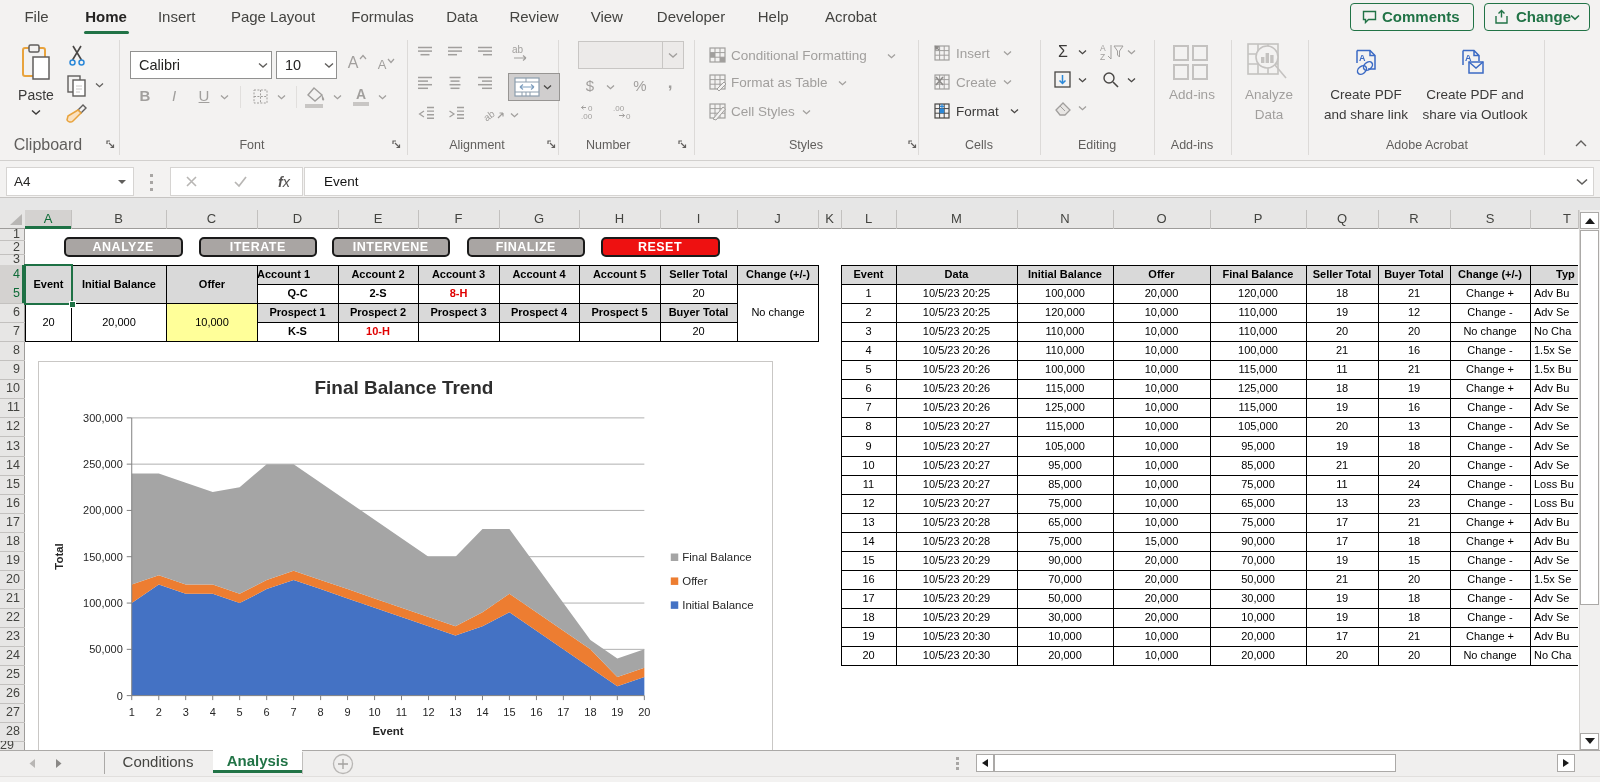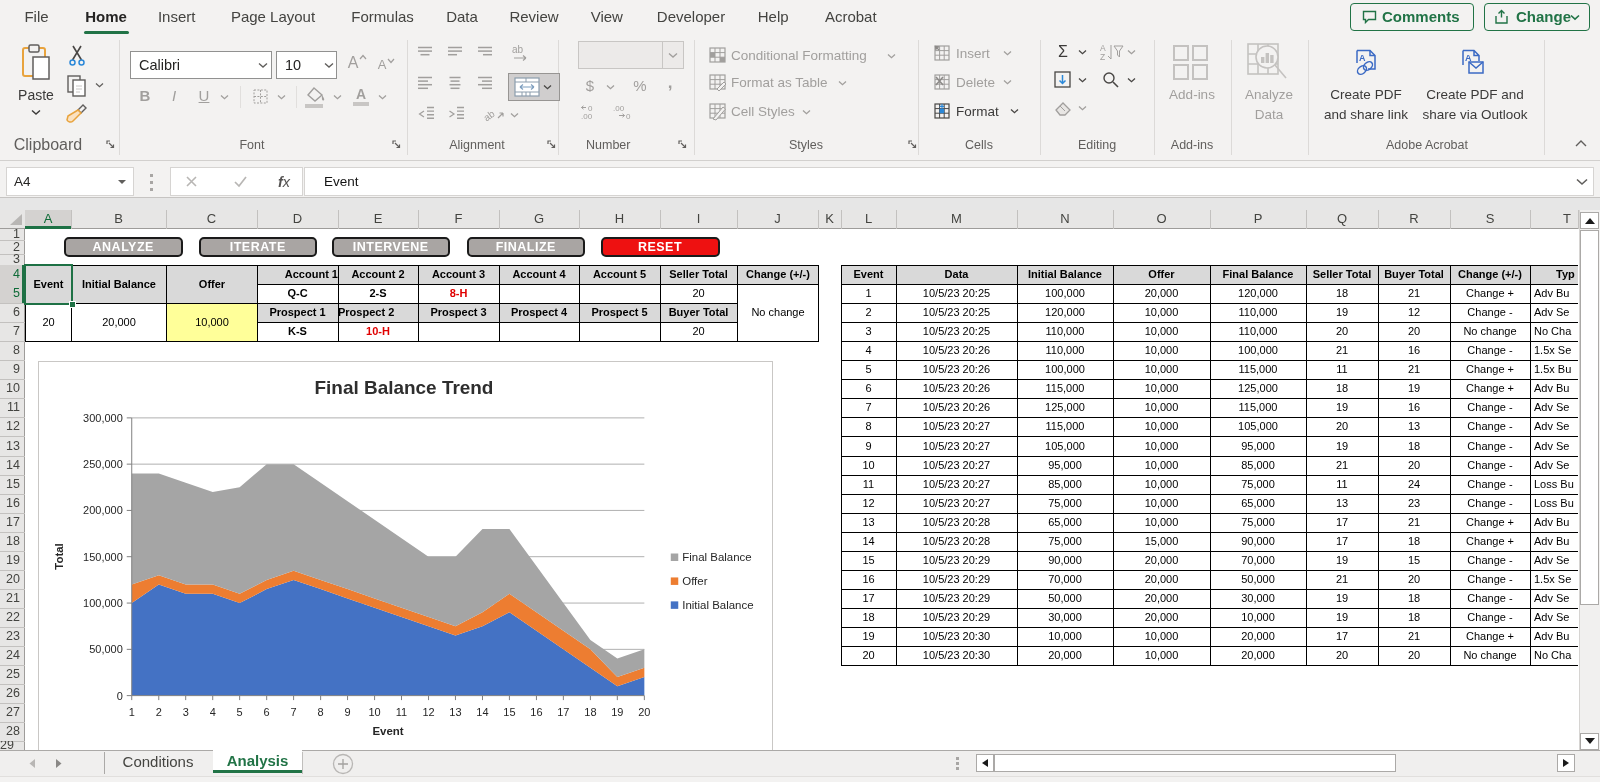--- a/index.html
+++ b/index.html
@@ -254,21 +254,21 @@
   </svg>
 <div class="a" style="left:956px;top:45px;width:60px;height:17px;line-height:17px;font-size:13.5px;font-weight:400;color:#A19F9D;text-align:left;white-space:nowrap;">Insert</div>
 <svg class="a" style="left:1003px;top:50px;" width="9" height="7" viewBox="0 0 9 7">
     <path d="M1 1.5 L4.5 4.65 L8 1.5" fill="none" stroke="#A19F9D" stroke-width="1.3"></path>
   </svg>
 <svg class="a" style="left:934px;top:74px;" width="17" height="17" viewBox="0 0 17 17">
     <rect x="1" y="1" width="14" height="14" fill="none" stroke="#A19F9D" stroke-width="1.2"></rect>
     <path d="M1 5.6 H15 M1 10.2 H15 M5.6 1 V15 M10.2 1 V15" stroke="#A19F9D" stroke-width="1"></path>
     <path d="M2 3 L9 11 M9 3 L2 11" stroke="#8C8A88" stroke-width="1.6"></path>
   </svg>
-<div class="a" style="left:956px;top:74px;width:60px;height:17px;line-height:17px;font-size:13.5px;font-weight:400;color:#A19F9D;text-align:left;white-space:nowrap;">Delete</div>
+<div class="a" style="left:956px;top:74px;width:60px;height:17px;line-height:17px;font-size:13.5px;font-weight:400;color:#A19F9D;text-align:left;white-space:nowrap;">Create</div>
 <svg class="a" style="left:1003px;top:79px;" width="9" height="7" viewBox="0 0 9 7">
     <path d="M1 1.5 L4.5 4.65 L8 1.5" fill="none" stroke="#A19F9D" stroke-width="1.3"></path>
   </svg>
 <svg class="a" style="left:934px;top:103px;" width="17" height="17" viewBox="0 0 17 17">
     <rect x="1" y="1" width="14" height="14" fill="none" stroke="#484644" stroke-width="1.2"></rect>
     <path d="M1 5.6 H15 M1 10.2 H15 M5.6 1 V15 M10.2 1 V15" stroke="#484644" stroke-width="1"></path>
     <rect x="5.6" y="5.6" width="4.6" height="4.6" fill="#2B88D8"></rect>
     <path d="M5.6 3.3 H10.2 M8 1 V5.6" stroke="#2B88D8" stroke-width="1.2"></path>
   </svg>
 <div class="a" style="left:956px;top:103px;width:64px;height:17px;line-height:17px;font-size:13.5px;font-weight:400;color:#3B3A39;text-align:left;white-space:nowrap;">Format</div>
@@ -523,35 +523,35 @@
 <div class="a" style="left:737px;top:265px;width:1px;height:77px;background:#000;"></div>
 <div class="a" style="left:818px;top:265px;width:1px;height:77px;background:#000;"></div>
 <div class="a" style="left:25px;top:265px;width:794px;height:1px;background:#000;"></div>
 <div class="a" style="left:257px;top:284px;width:562px;height:1px;background:#000;"></div>
 <div class="a" style="left:25px;top:303px;width:713px;height:1px;background:#000;"></div>
 <div class="a" style="left:257px;top:322px;width:481px;height:1px;background:#000;"></div>
 <div class="a" style="left:25px;top:341px;width:794px;height:1px;background:#000;"></div>
 <div class="a" style="left:25px;top:265px;width:47px;height:38px;line-height:38px;font-size:11px;font-weight:700;color:#000;text-align:center;white-space:nowrap;">Event</div>
 <div class="a" style="left:71px;top:265px;width:96px;height:38px;line-height:38px;font-size:11px;font-weight:700;color:#000;text-align:center;white-space:nowrap;">Initial Balance</div>
 <div class="a" style="left:166px;top:265px;width:92px;height:38px;line-height:38px;font-size:11px;font-weight:700;color:#000;text-align:center;white-space:nowrap;">Offer</div>
-<div class="a" style="left:257px;top:265px;width:81px;height:31px;line-height:19px;font-size:11px;font-weight:700;color:#000;text-align:right;white-space:nowrap;">Account 1</div>
+<div class="a" style="left:257px;top:265px;width:81px;height:31px;line-height:19px;font-size:11px;font-weight:700;color:#000;text-align:left;white-space:nowrap;">Account 1</div>
 <div class="a" style="left:338px;top:265px;width:80px;height:19px;line-height:19px;font-size:11px;font-weight:700;color:#000;text-align:center;white-space:nowrap;">Account 2</div>
 <div class="a" style="left:418px;top:265px;width:81px;height:19px;line-height:19px;font-size:11px;font-weight:700;color:#000;text-align:center;white-space:nowrap;">Account 3</div>
 <div class="a" style="left:499px;top:265px;width:80px;height:19px;line-height:19px;font-size:11px;font-weight:700;color:#000;text-align:center;white-space:nowrap;">Account 4</div>
 <div class="a" style="left:579px;top:265px;width:81px;height:19px;line-height:19px;font-size:11px;font-weight:700;color:#000;text-align:center;white-space:nowrap;">Account 5</div>
 <div class="a" style="left:660px;top:265px;width:77px;height:19px;line-height:19px;font-size:11px;font-weight:700;color:#000;text-align:center;white-space:nowrap;">Seller Total</div>
 <div class="a" style="left:737px;top:265px;width:82px;height:19px;line-height:19px;font-size:11px;font-weight:700;color:#000;text-align:center;white-space:nowrap;">Change (+/-)</div>
 <div class="a" style="left:257px;top:284px;width:81px;height:19px;line-height:19px;font-size:11px;font-weight:700;color:#000;text-align:center;white-space:nowrap;">Q-C</div>
 <div class="a" style="left:338px;top:284px;width:80px;height:19px;line-height:19px;font-size:11px;font-weight:700;color:#000;text-align:center;white-space:nowrap;">2-S</div>
 <div class="a" style="left:418px;top:284px;width:81px;height:19px;line-height:19px;font-size:11px;font-weight:700;color:#E00000;text-align:center;white-space:nowrap;">8-H</div>
 <div class="a" style="left:499px;top:284px;width:80px;height:19px;line-height:19px;font-size:11px;font-weight:700;color:#000;text-align:center;white-space:nowrap;"></div>
 <div class="a" style="left:579px;top:284px;width:81px;height:19px;line-height:19px;font-size:11px;font-weight:700;color:#000;text-align:center;white-space:nowrap;"></div>
 <div class="a" style="left:660px;top:284px;width:77px;height:19px;line-height:19px;font-size:11px;font-weight:400;color:#000;text-align:center;white-space:nowrap;">20</div>
 <div class="a" style="left:257px;top:303px;width:81px;height:19px;line-height:19px;font-size:11px;font-weight:700;color:#000;text-align:center;white-space:nowrap;">Prospect 1</div>
-<div class="a" style="left:338px;top:303px;width:80px;height:19px;line-height:19px;font-size:11px;font-weight:700;color:#000;white-space:nowrap;">Prospect 2</div>
+<div class="a" style="left:338px;top:303px;width:80px;height:19px;line-height:19px;font-size:11px;font-weight:700;color:#000;text-align:center;white-space:nowrap;">Prospect 2</div>
 <div class="a" style="left:418px;top:303px;width:81px;height:19px;line-height:19px;font-size:11px;font-weight:700;color:#000;text-align:center;white-space:nowrap;">Prospect 3</div>
 <div class="a" style="left:499px;top:303px;width:80px;height:19px;line-height:19px;font-size:11px;font-weight:700;color:#000;text-align:center;white-space:nowrap;">Prospect 4</div>
 <div class="a" style="left:579px;top:303px;width:81px;height:19px;line-height:19px;font-size:11px;font-weight:700;color:#000;text-align:center;white-space:nowrap;">Prospect 5</div>
 <div class="a" style="left:660px;top:303px;width:77px;height:19px;line-height:19px;font-size:11px;font-weight:700;color:#000;text-align:center;white-space:nowrap;">Buyer Total</div>
 <div class="a" style="left:257px;top:322px;width:81px;height:19px;line-height:19px;font-size:11px;font-weight:700;color:#000;text-align:center;white-space:nowrap;">K-S</div>
 <div class="a" style="left:338px;top:322px;width:80px;height:19px;line-height:19px;font-size:11px;font-weight:700;color:#E00000;text-align:center;white-space:nowrap;">10-H</div>
 <div class="a" style="left:418px;top:322px;width:81px;height:19px;line-height:19px;font-size:11px;font-weight:700;color:#000;text-align:center;white-space:nowrap;"></div>
 <div class="a" style="left:499px;top:322px;width:80px;height:19px;line-height:19px;font-size:11px;font-weight:700;color:#000;text-align:center;white-space:nowrap;"></div>
 <div class="a" style="left:579px;top:322px;width:81px;height:19px;line-height:19px;font-size:11px;font-weight:700;color:#000;text-align:center;white-space:nowrap;"></div>
 <div class="a" style="left:660px;top:322px;width:77px;height:19px;line-height:19px;font-size:11px;font-weight:400;color:#000;text-align:center;white-space:nowrap;">20</div>

